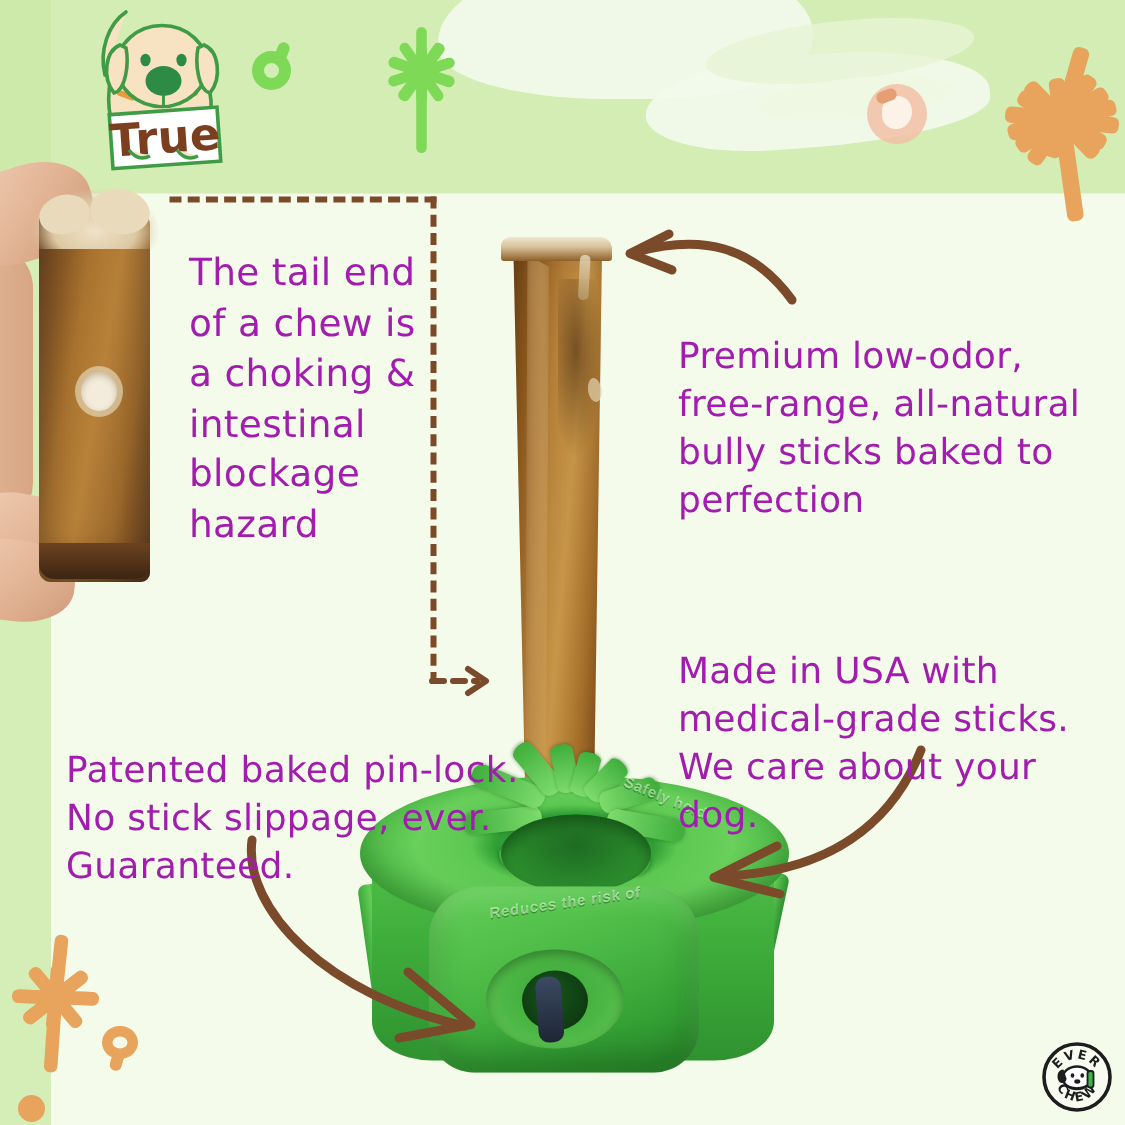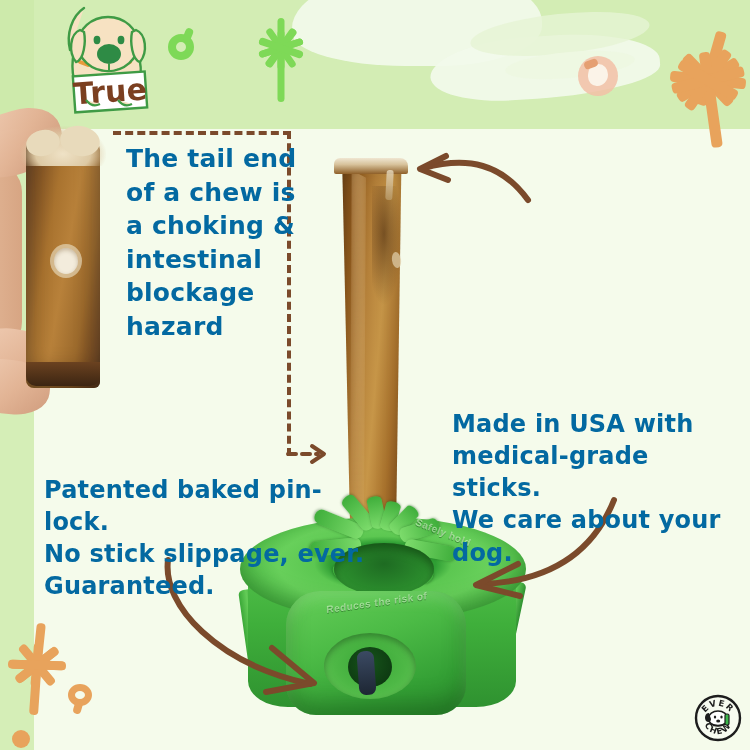--- a/index.html
+++ b/index.html
@@ -182,26 +182,27 @@
   .dash-box {
     position: absolute; left: 113px; top: 131px; width: 178px; height: 325px;
     border-top: 4px dashed #7b4a2b;
     border-right: 4px dashed #7b4a2b;
   }
   .dash-arrow { position: absolute; left: 288px; top: 442px; width: 48px; height: 24px; }
 
   
   .callout {
     position: absolute;
-    color: #0369a1;
+    color: #a21caf;
     font-family: "DejaVu Sans", sans-serif;
-    font-weight: bold;
+    font-weight: normal;
     line-height: 1.34;
     letter-spacing: .2px;
     white-space: pre-line;
+    margin-top: 23px;
   }
   .c-hazard { left: 126px; top: 142px; width: 172px; font-size: 25px; }
   .c-premium { left: 452px; top: 198px; width: 290px; font-size: 24px; }
   .c-usa { left: 452px; top: 408px; width: 292px; font-size: 24px; }
   .c-pin { left: 44px; top: 474px; width: 330px; font-size: 24px; }
 
   svg { display: block; overflow: visible; }
 </style>
 </head>
 <body>
@@ -384,20 +385,24 @@
       <path d="M114 92 L 156 127 L 108 136" stroke="#7b4a2b" stroke-width="6" fill="none" stroke-linecap="round" stroke-linejoin="round"></path>
     </svg>
   </div>
 
   <div class="callout c-hazard">The tail end
 of a chew is
 a choking &amp;
 intestinal
 blockage
 hazard</div>
+  <div class="callout c-premium">Premium low-odor,
+free-range, all-natural
+bully sticks baked to
+perfection</div>
   <div class="callout c-usa">Made in USA with
 medical-grade sticks.
 We care about your dog.</div>
   <div class="callout c-pin">Patented baked pin-lock.
 No stick slippage, ever.
 Guaranteed.</div>
 
   <div class="badge">
     <svg width="48" height="48" viewBox="0 0 48 48">
       <circle cx="24" cy="24" r="22" fill="#f7fbf0" stroke="#1d1d1d" stroke-width="2.4"></circle>

